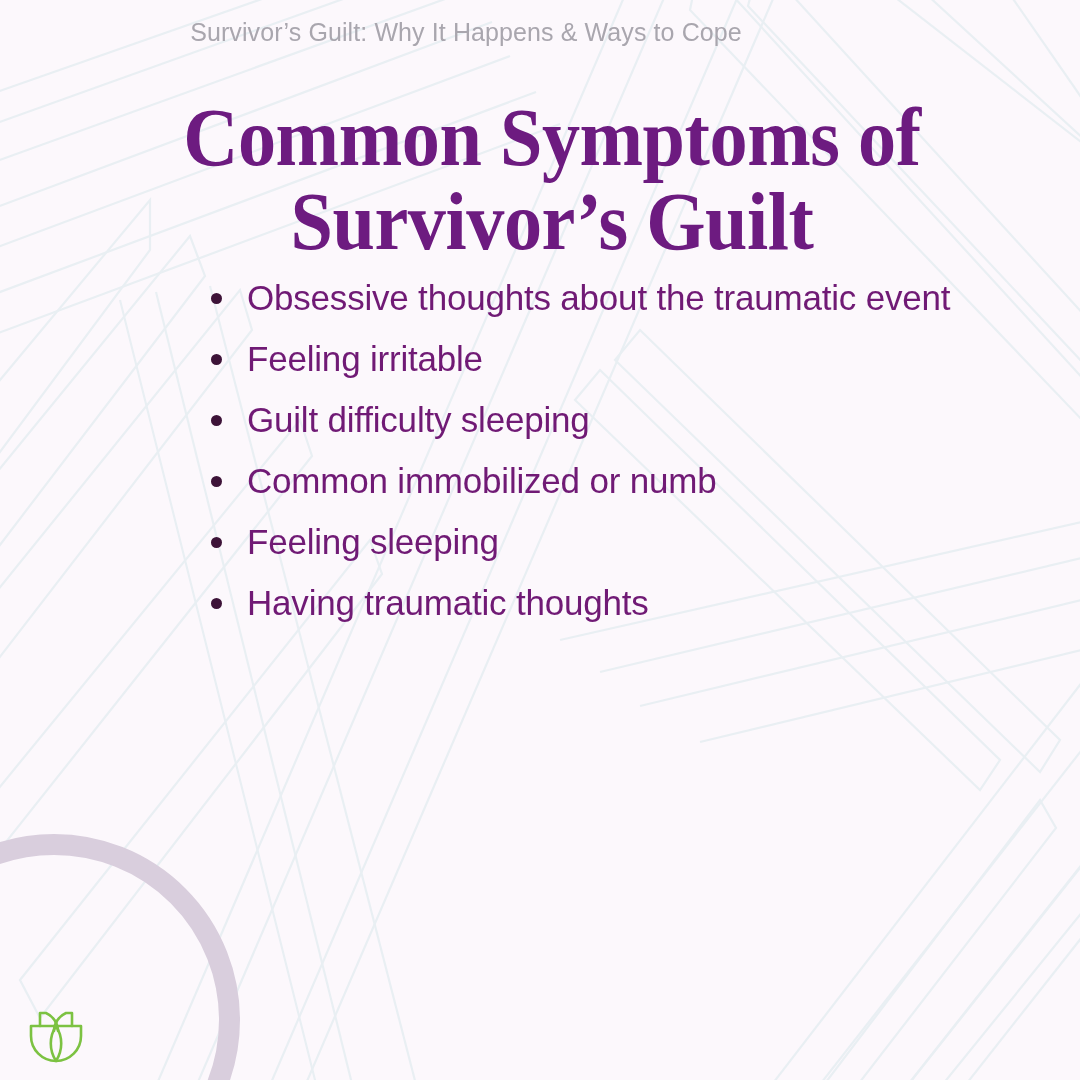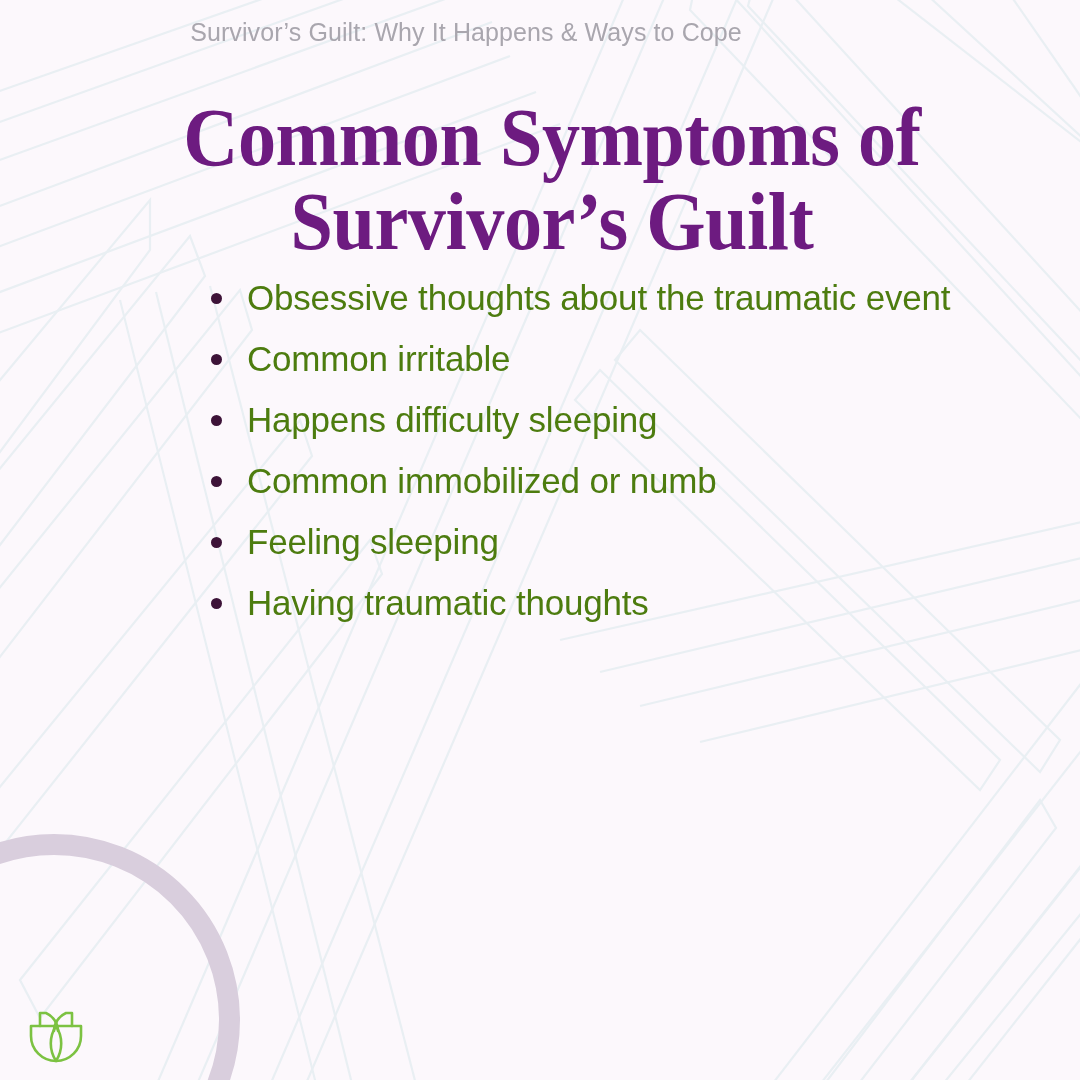--- a/index.html
+++ b/index.html
@@ -76,21 +76,21 @@
     padding: 0;
     list-style: none;
   }
   .symptom-item {
     position: relative;
     padding-left: 42px;
     margin: 0 0 2px 0;
     font-family: "Liberation Sans", sans-serif;
     font-size: 35px;
     line-height: 59px;
-    color: #4d7c0f;
+    color: #701a75;
     letter-spacing: -0.2px;
   }
   .symptom-item .dot {
     position: absolute;
     left: 6px;
     top: 25px;
     width: 11px;
     height: 11px;
     border-radius: 50%;
     background: #3D1338;
@@ -180,25 +180,25 @@
     <span class="title-line">Survivor’s Guilt</span>
   </h1>
 
   <ul class="symptom-list">
     <li class="symptom-item">
       <span class="dot"></span>
       <span>Obsessive thoughts about the traumatic event</span>
     </li>
     <li class="symptom-item">
       <span class="dot"></span>
-      <span>Common irritable</span>
-    </li>
-    <li class="symptom-item">
-      <span class="dot"></span>
-      <span>Happens difficulty sleeping</span>
+      <span>Feeling irritable</span>
+    </li>
+    <li class="symptom-item">
+      <span class="dot"></span>
+      <span>Guilt difficulty sleeping</span>
     </li>
     <li class="symptom-item">
       <span class="dot"></span>
       <span>Common immobilized or numb</span>
     </li>
     <li class="symptom-item">
       <span class="dot"></span>
       <span>Feeling sleeping</span>
     </li>
     <li class="symptom-item">

